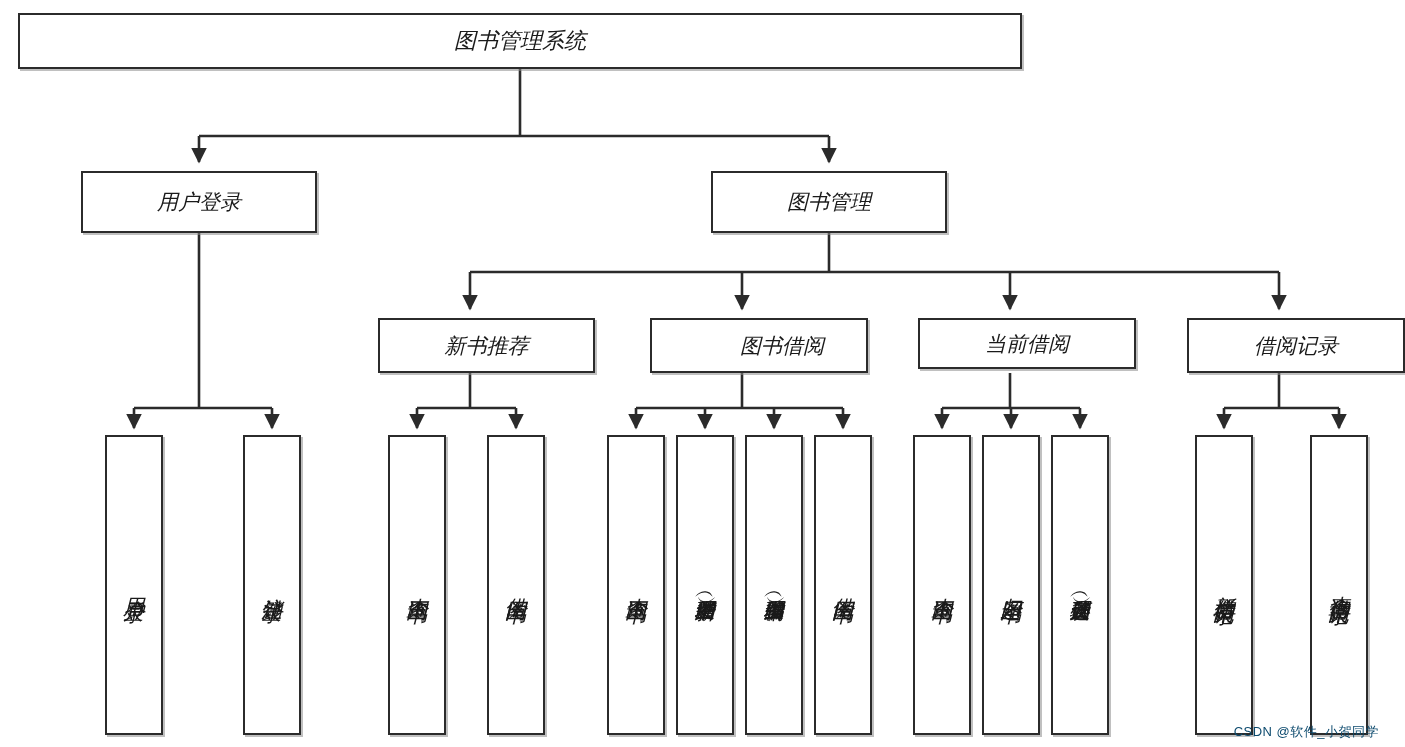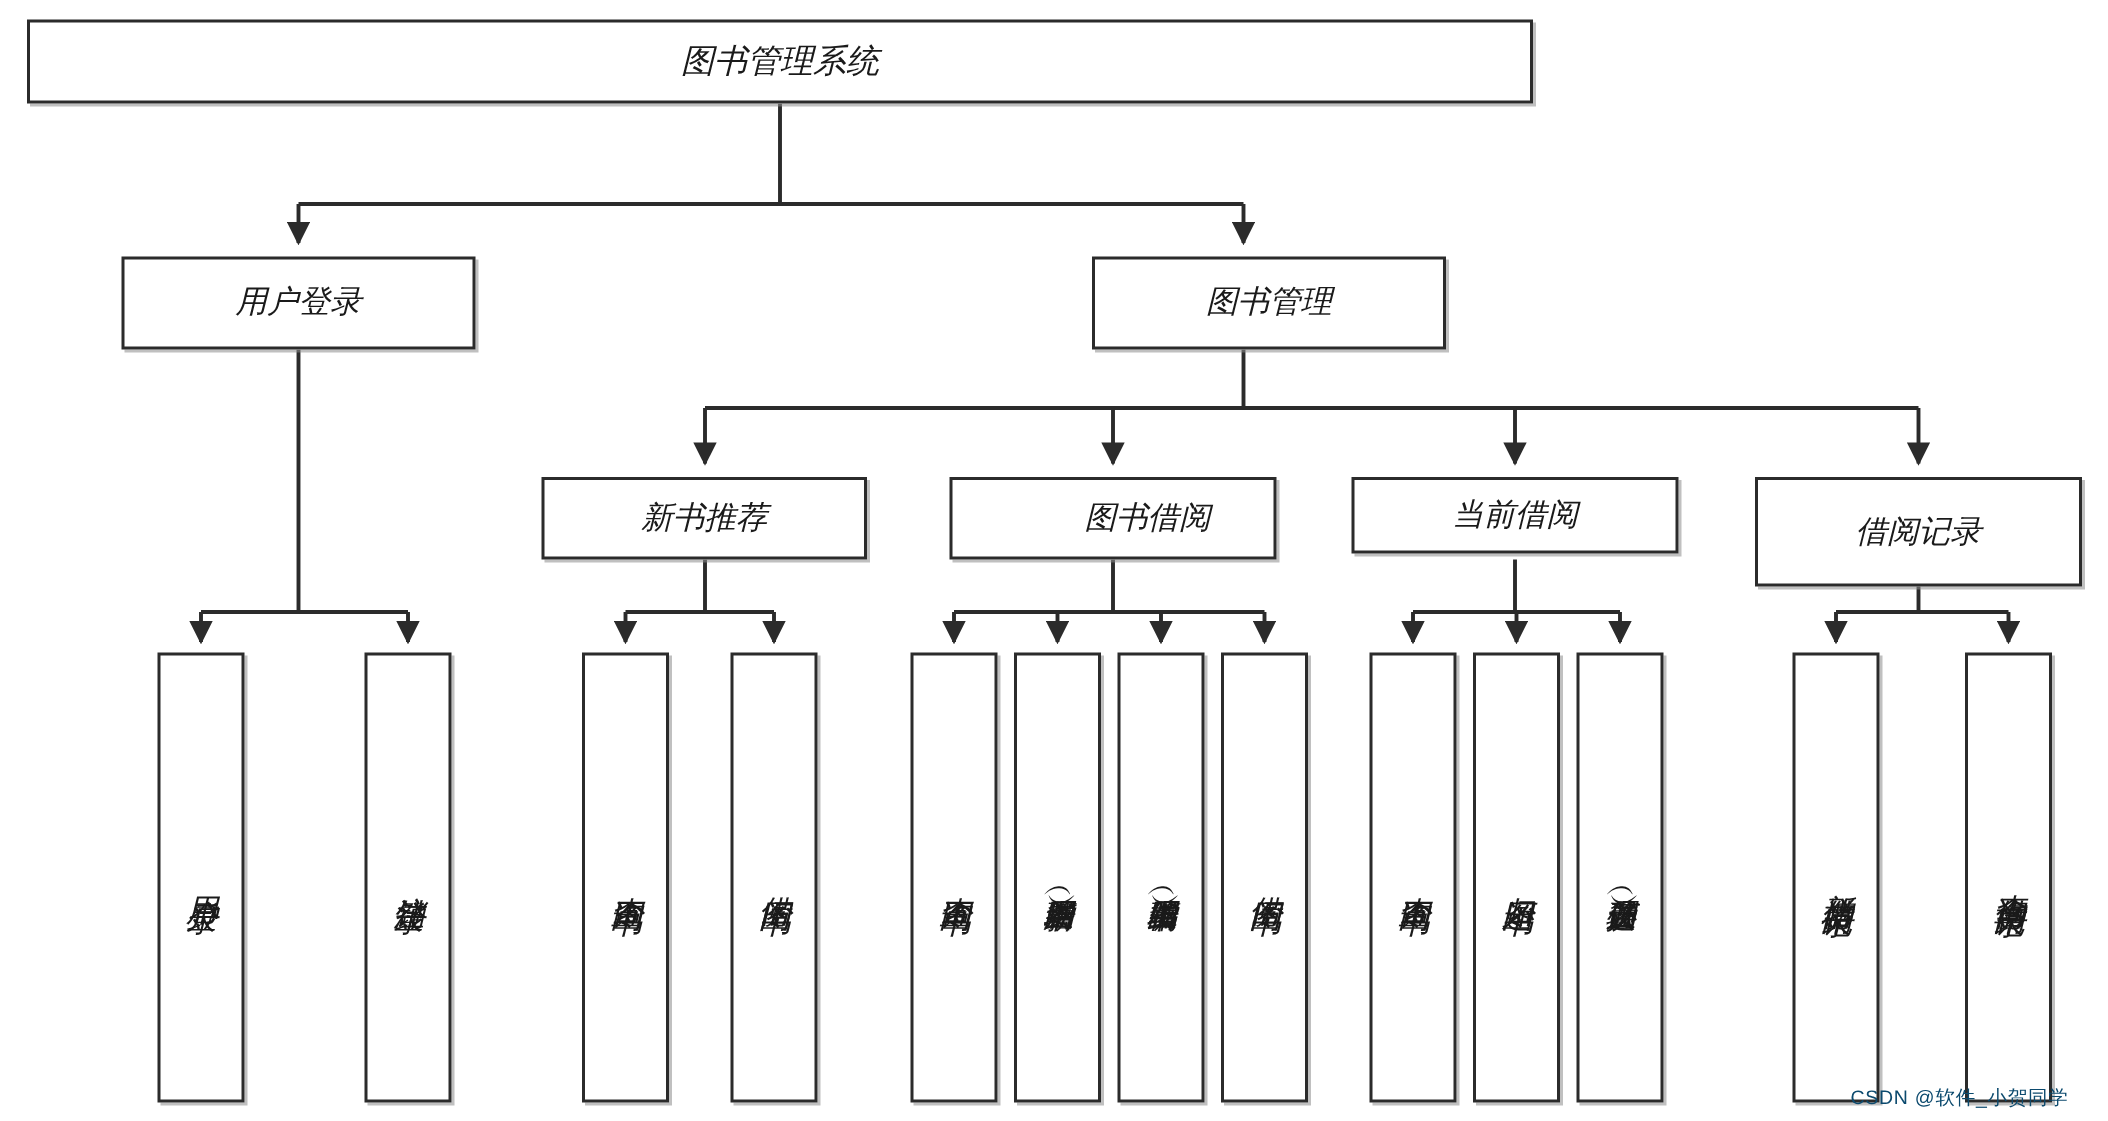--- a/index.html
+++ b/index.html
@@ -44,20 +44,21 @@
     white-space: pre;
   }
   .node.root {
     font-size: 22px;
   }
   .node.level2 {
     font-size: 21px;
   }
   .node.level3 {
     font-size: 21px;
+    margin-left: 17px;
   }
   .node.leaf {
     font-size: 21px;
   }
   .node.leaf .label {
     writing-mode: vertical-rl;
     text-orientation: upright;
     letter-spacing: 2px;
     line-height: 1;
   }
@@ -142,34 +143,34 @@
     </g>
   </svg>
 
   <div class="node root" id="node-root" style="left: 18px; top: 13px; width: 1004px; height: 56px;">
     <span class="label">图书管理系统</span>
   </div>
 
   <div class="node level2" id="node-l2-0" style="left: 81px; top: 171px; width: 236px; height: 62px;">
     <span class="label">用户登录</span>
   </div>
-  <div class="node level2" id="node-l2-1" style="left: 728px; top: 171px; width: 236px; height: 62px;">
+  <div class="node level2" id="node-l2-1" style="left: 711px; top: 171px; width: 236px; height: 62px;">
     <span class="label">图书管理</span>
   </div>
 
   <div class="node level3" id="node-l3-0" style="left: 361px; top: 318px; width: 217px; height: 55px;">
     <span class="label">新书推荐</span>
   </div>
   <div class="node level3" id="node-l3-1" style="left: 633px; top: 318px; width: 218px; height: 55px; padding-left: 46px;">
     <span class="label">图书借阅</span>
   </div>
   <div class="node level3" id="node-l3-2" style="left: 901px; top: 318px; width: 218px; height: 51px;">
     <span class="label">当前借阅</span>
   </div>
-  <div class="node level3" id="node-l3-3" style="left: 1170px; top: 318px; width: 218px; height: 73px;">
+  <div class="node level3" id="node-l3-3" style="left: 1170px; top: 318px; width: 218px; height: 55px;">
     <span class="label">借阅记录</span>
   </div>
 
   <div class="node leaf" id="node-leaf-0" style="left: 105px; top: 435px; width: 58px; height: 300px;">
     <span class="label">用户登录</span>
   </div>
   <div class="node leaf" id="node-leaf-1" style="left: 243px; top: 435px; width: 58px; height: 300px;">
     <span class="label">注销登录</span>
   </div>
   <div class="node leaf" id="node-leaf-2" style="left: 388px; top: 435px; width: 58px; height: 300px;">

